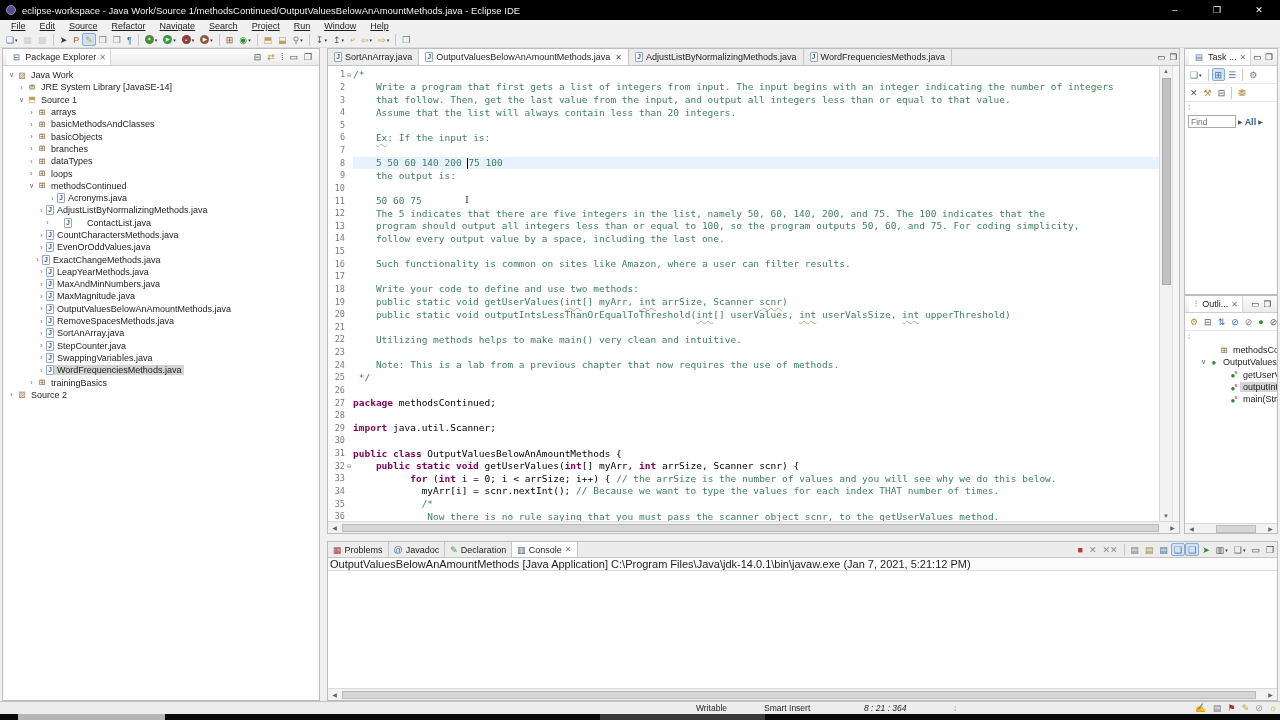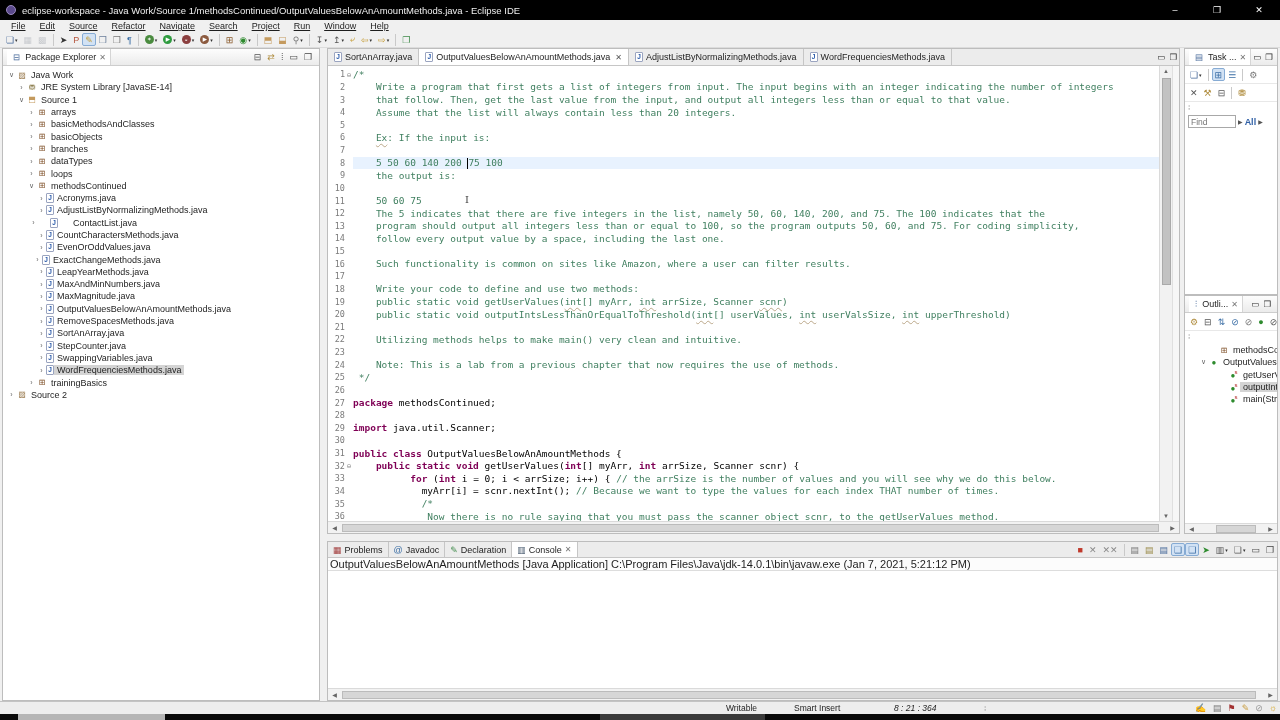--- a/index.html
+++ b/index.html
@@ -94,21 +94,21 @@
   .ctab.active { background:#fff; }
   #ctabs .spacer { flex:1; }
   #console-toolbar { display:flex; align-items:center; }
   #console-header { height:13px; background:#fcfcfc; border-bottom:1px solid #ddd; font-size:11px; padding-left:2px; white-space:nowrap; overflow:hidden; flex:none; }
   #console-body { flex:1; background:#fff; }
 
   
   #statusbar { left:0; top:701px; width:1280px; height:13px; background:#ededed; border-top:1px solid #c3c3c3; display:flex; align-items:center; font-size:8.5px; }
   .scell { padding:0 8px; white-space:nowrap; }
   #status-spacer-left { width:688px; flex:none; }
-  #sb-writable { width:68px;margin-left:30px; }
+  #sb-writable { width:68px; }
   #sb-insert { width:100px; }
   #sb-pos { width:95px;font-style:italic; }
   #statusbar .grow { flex:1; }
 
   
   #taskstrip { left:0; top:714px; width:1280px; height:6px; background:#0a0a0a; }
   #taskstrip-seg1 { left:18px; top:714px; width:147px; height:6px; background:#b5b5b5; }
   #taskstrip-seg2 { left:600px; top:714px; width:165px; height:6px; background:#3a3a3a; }
 </style>
 </head>
@@ -291,31 +291,31 @@
       <div class="trow" style="padding-left: 24px;">
         <span class="arrow">›</span>
         <span class="tic" style="color: rgb(122, 74, 33);">⊞</span>
         <span class="tlabel">loops</span>
       </div>
       <div class="trow" style="padding-left: 24px;">
         <span class="arrow">∨</span>
         <span class="tic" style="color: rgb(122, 74, 33);">⊞</span>
         <span class="tlabel">methodsContinued</span>
       </div>
-      <div class="trow" style="padding-left: 34px;">
+      <div class="trow" style="padding-left: 45px;">
         <span class="arrow">›</span>
         <span class="jf">J</span>
         <span class="tlabel">Acronyms.java</span>
       </div>
       <div class="trow" style="padding-left: 34px;">
         <span class="arrow">›</span>
         <span class="jf">J</span>
         <span class="tlabel">AdjustListByNormalizingMethods.java</span>
       </div>
-      <div class="trow" style="padding-left: 26px; gap: 12px;">
+      <div class="trow" style="padding-left: 40px; gap: 12px;">
         <span class="arrow">›</span>
         <span class="jf">J</span>
         <span class="tlabel">ContactList.java</span>
       </div>
       <div class="trow" style="padding-left: 34px;">
         <span class="arrow">›</span>
         <span class="jf">J</span>
         <span class="tlabel">CountCharactersMethods.java</span>
       </div>
       <div class="trow" style="padding-left: 34px;">

